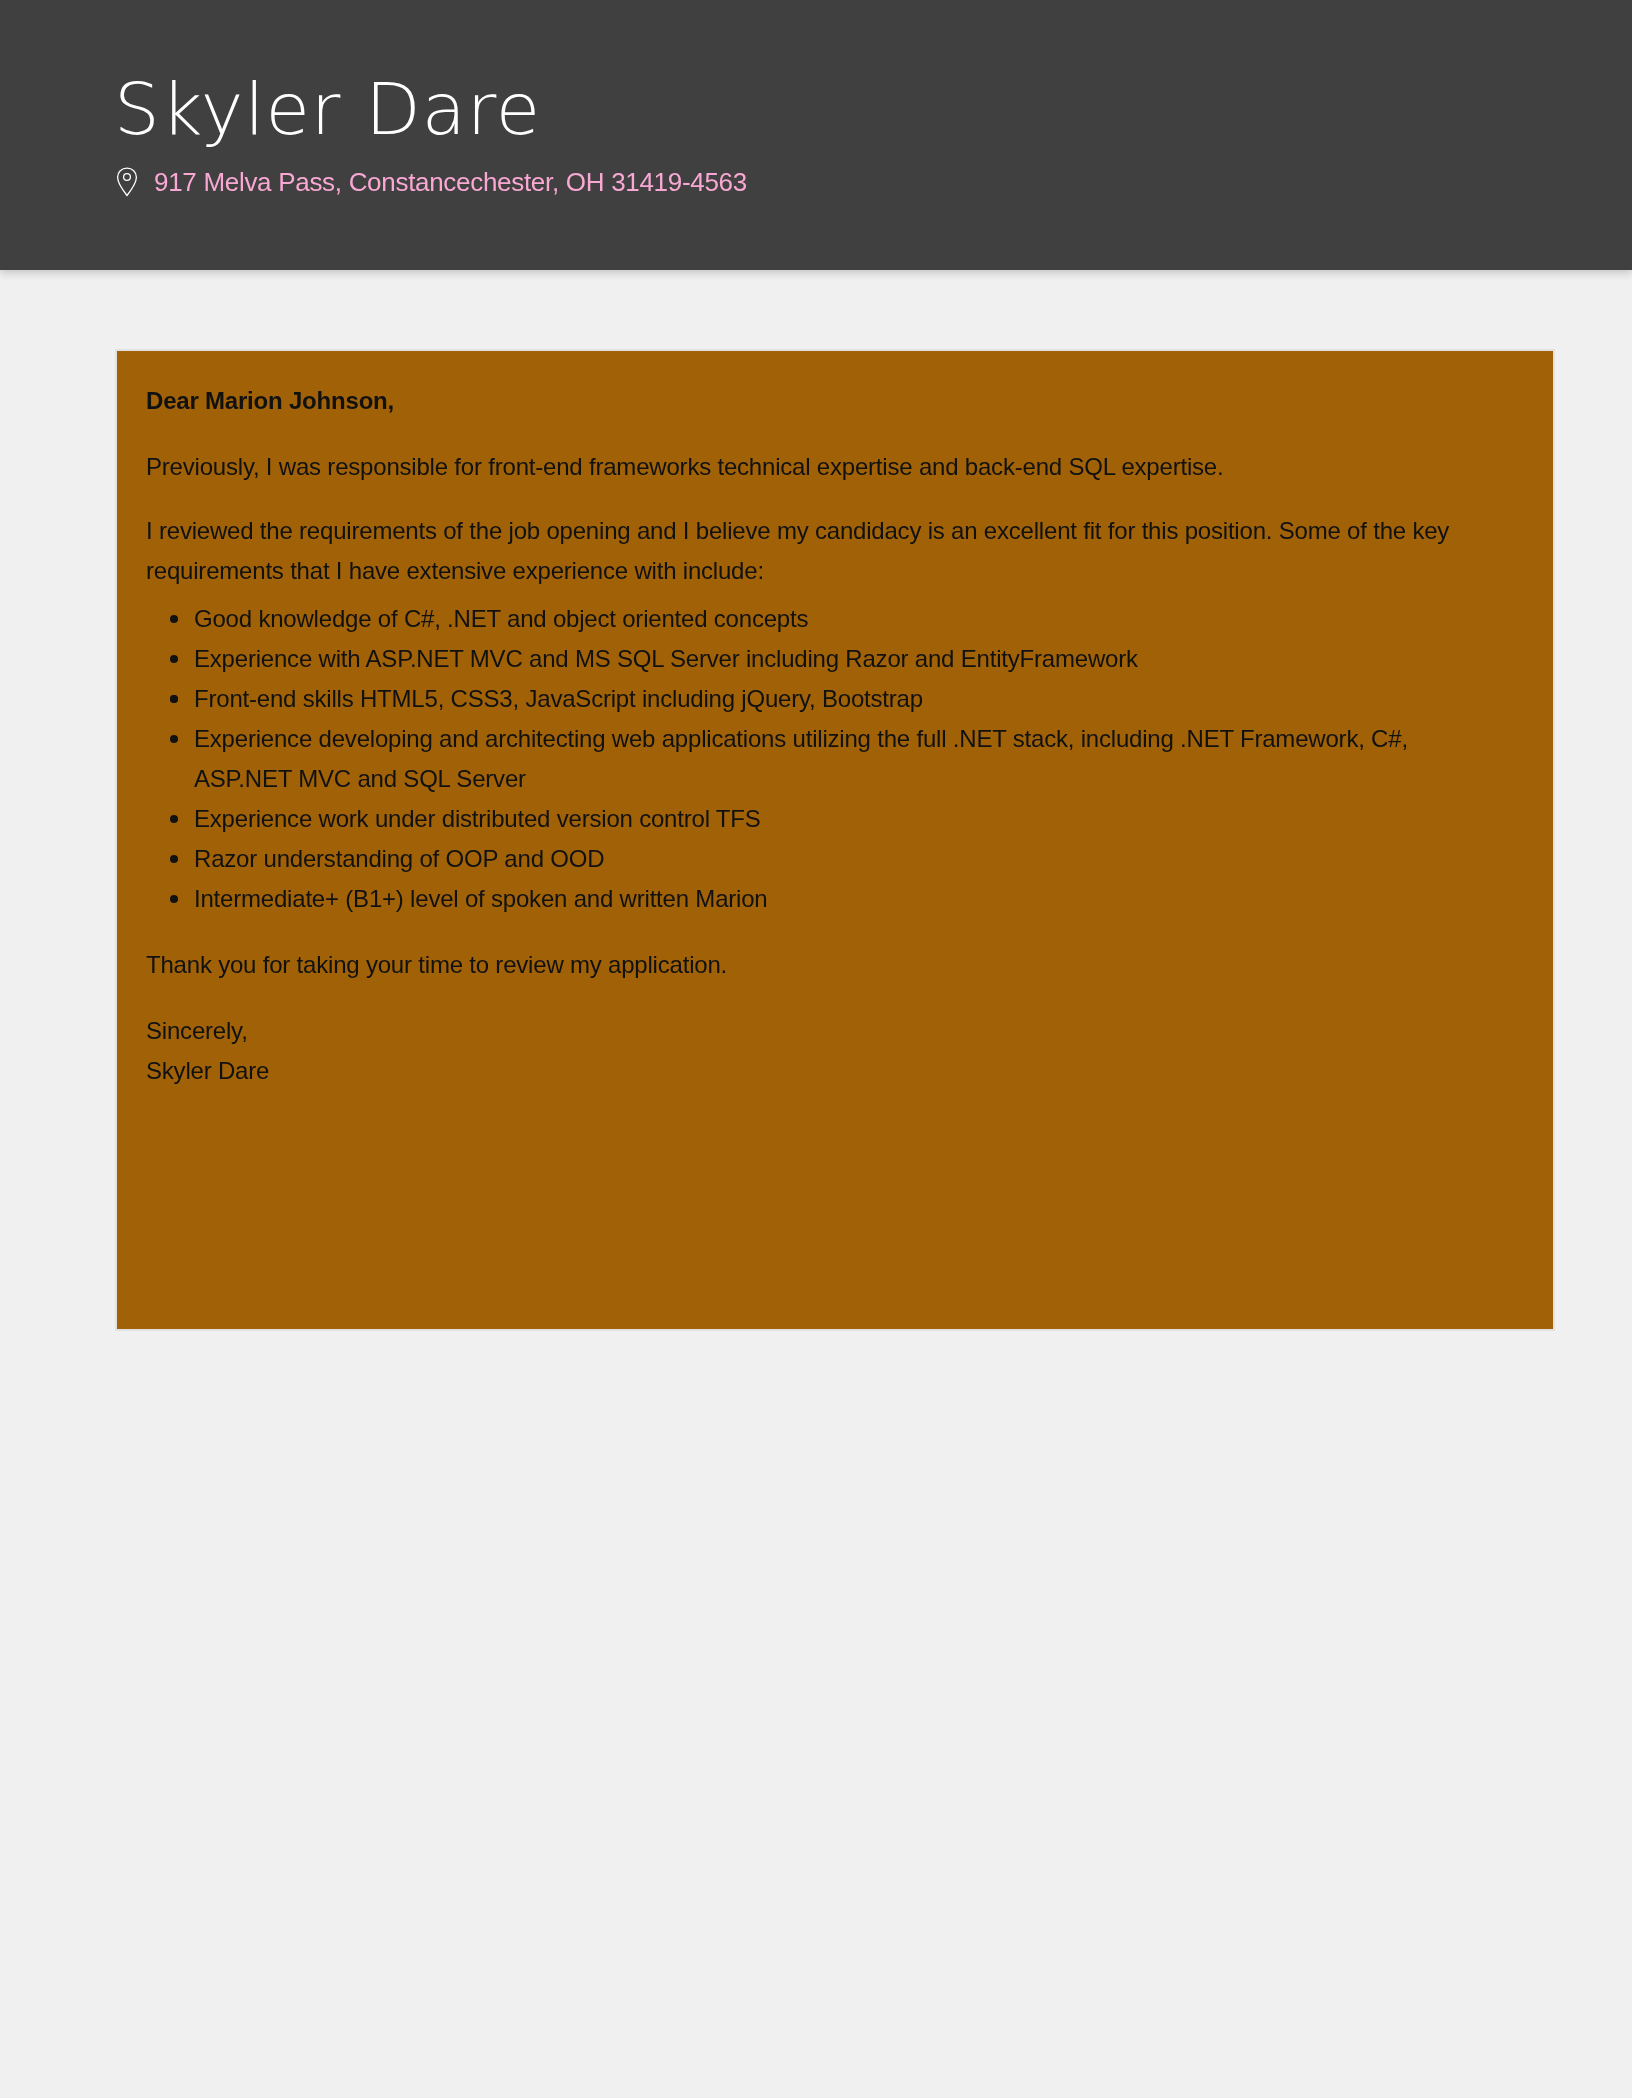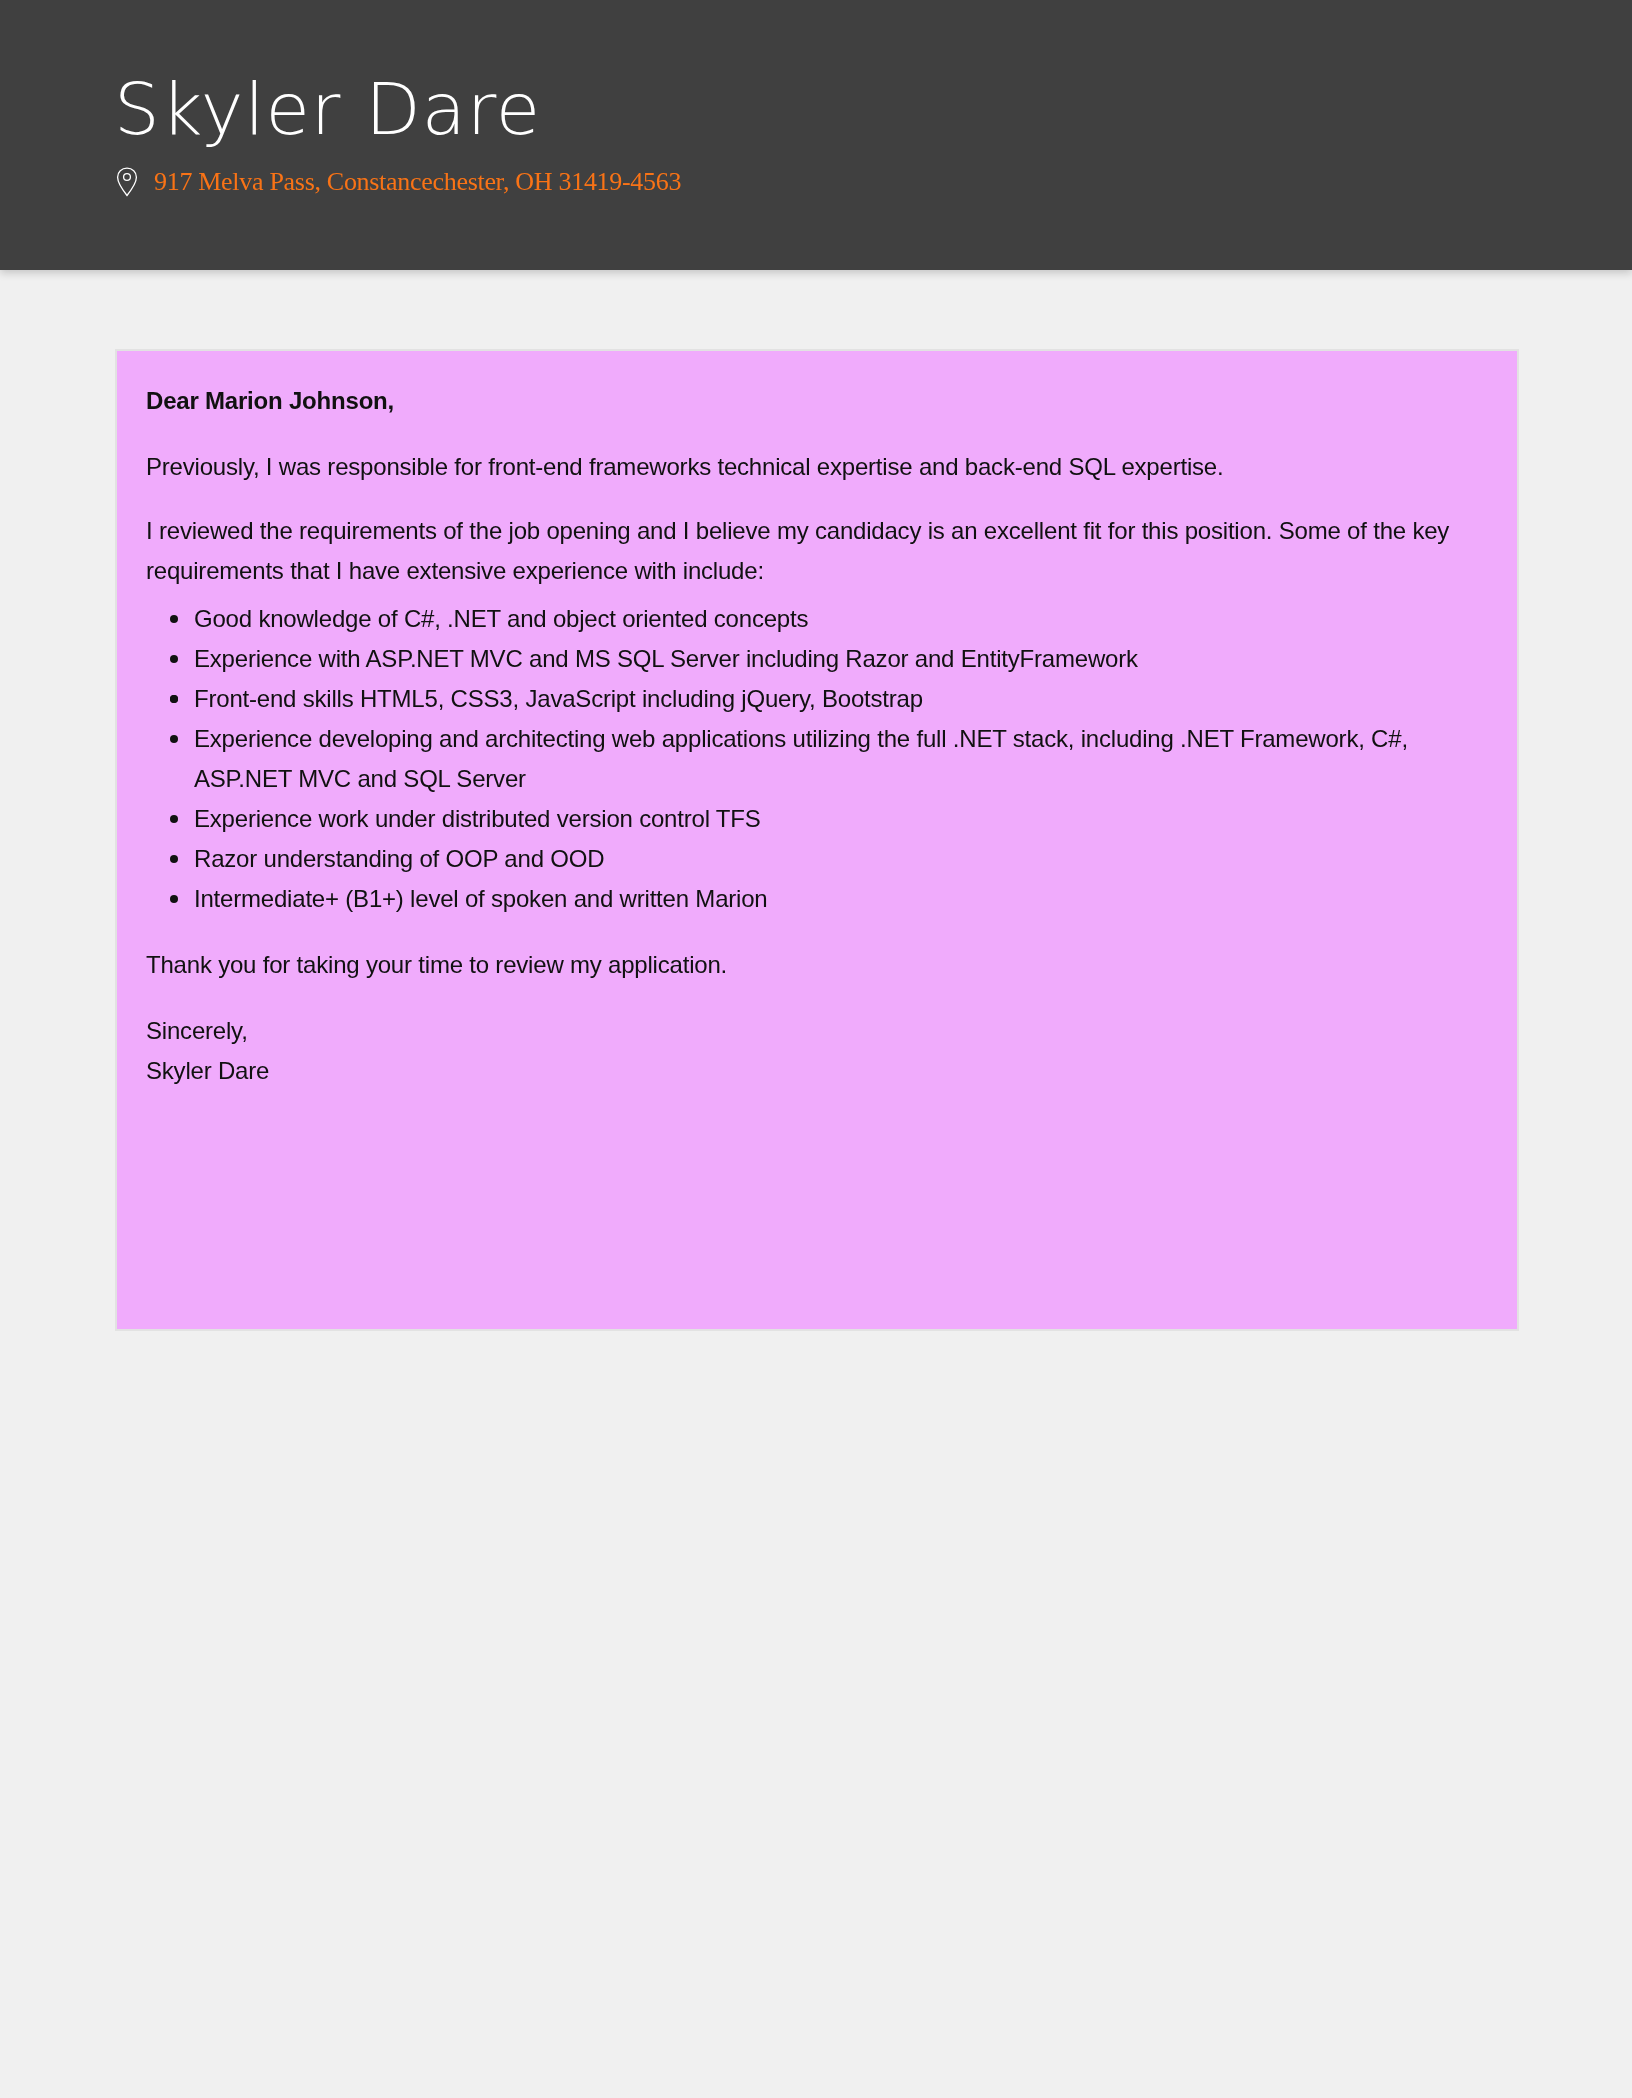--- a/index.html
+++ b/index.html
@@ -48,35 +48,36 @@
       white-space: nowrap;
     }
     .address .pin {
       width: 22px;
       height: 30px;
       margin-right: 16px;
       display: inline-block;
     }
     .address .pin svg { display: block; }
     .address-text {
-      font-family: Liberation Serif, serif;
+      font-family: Liberation Sans, sans-serif;
       font-size: 26px;
       line-height: 34px;
-      color: #f97316;
+      color: #f9a8d4;
       letter-spacing: -0.3px;
     }
     .card {
       position: absolute;
       left: 115px;
       top: 349px;
       width: 1400px;
       height: 978px;
-      background: #f0abfc;
+      background: #a16207;
       border: 2px solid #e2e2e2;
       box-sizing: content-box;
+      padding-left: 36px;
     }
     .letter {
       position: absolute;
       left: 29px;
       top: 30px;
       width: 1345px;
       font-family: "Liberation Sans", sans-serif;
       font-size: 24px;
       line-height: 40px;
       color: #111;

